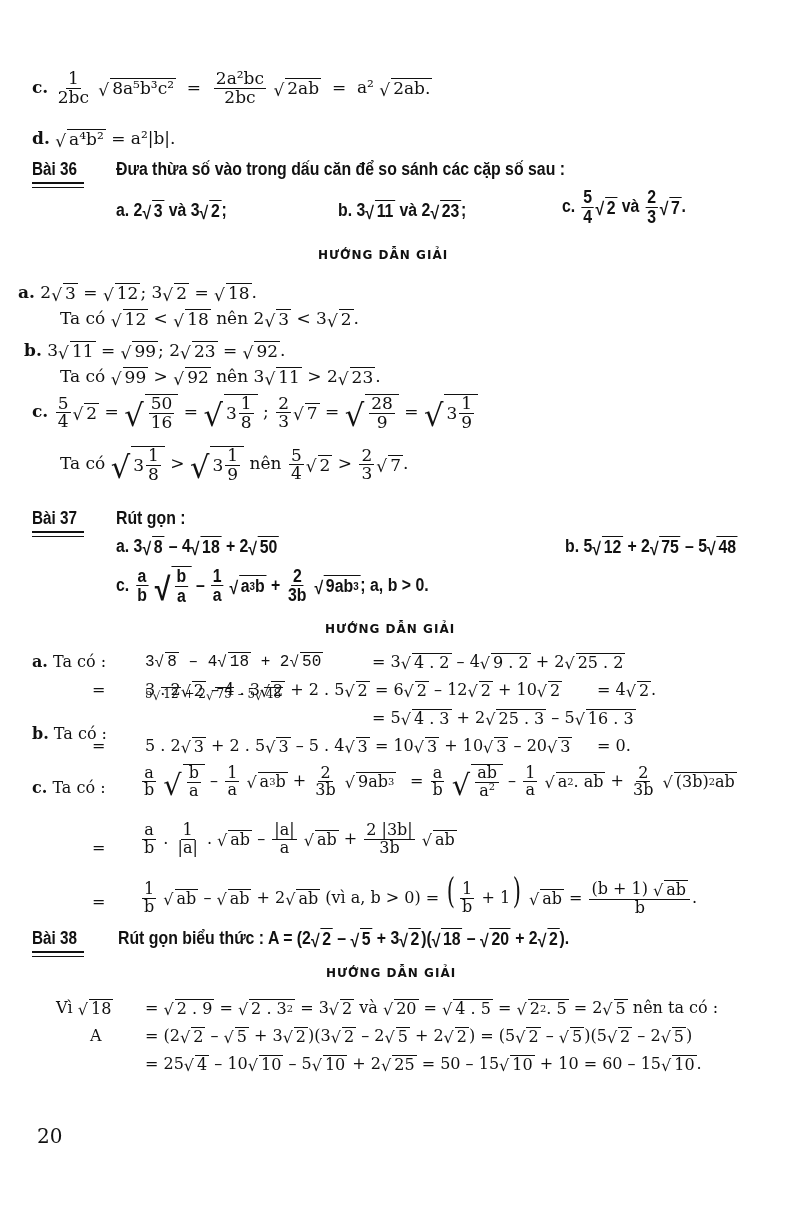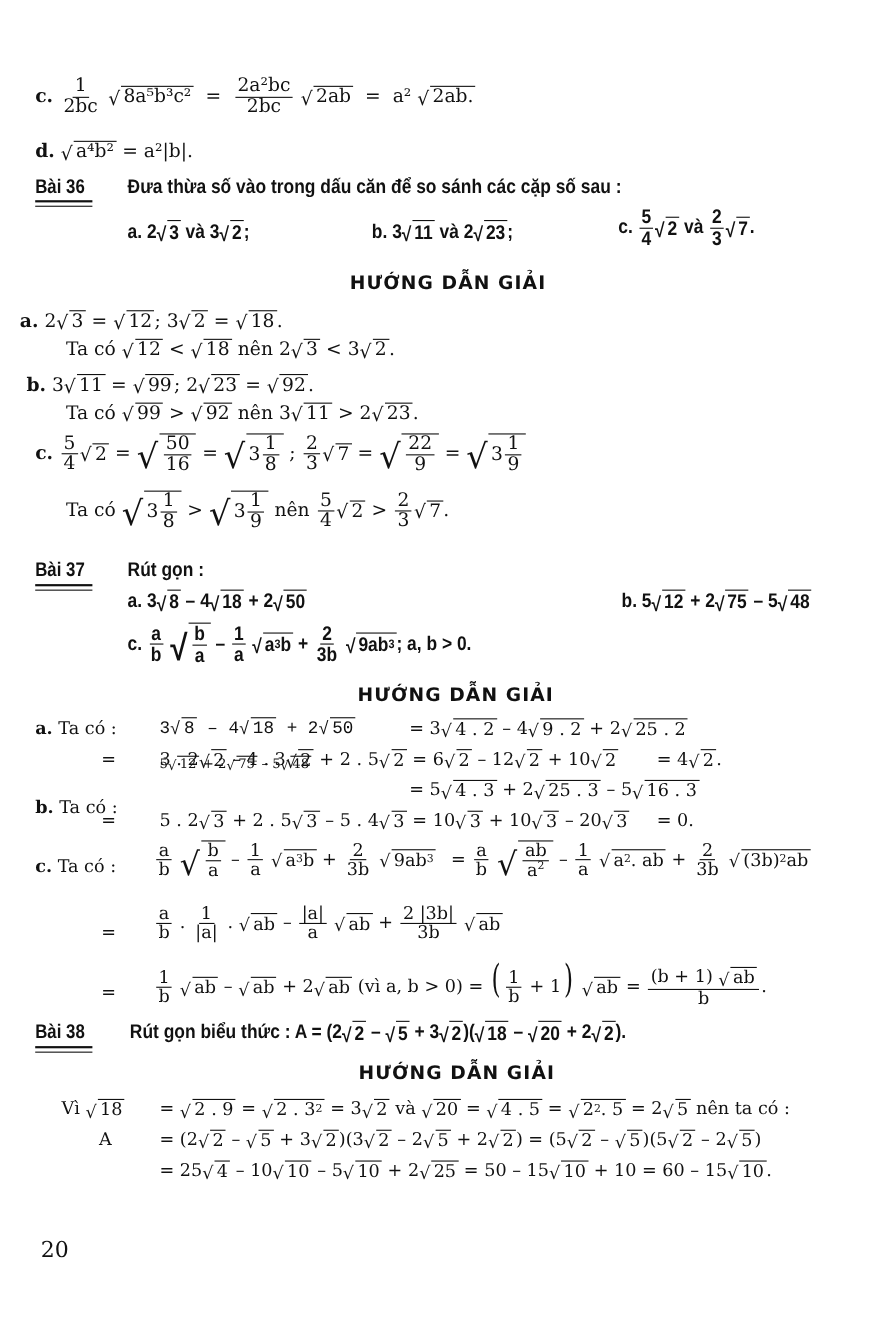--- a/index.html
+++ b/index.html
@@ -1,21 +1,21 @@
 <!DOCTYPE html>
 <html><head>
 <meta charset="utf-8">
 <style>
   html, body { margin: 0; padding: 0; background: #ffffff; }
   body { width: 800px; height: 1216px; position: relative; overflow: hidden;
          font-family: "DejaVu Serif", "Liberation Serif", serif; color: #111; }
   .abs { position: absolute; white-space: nowrap; }
   .serif { font-family: "DejaVu Serif", serif; font-size: 17px; }
   .cond { font-family: "Liberation Sans", sans-serif; font-weight: bold; font-size: 18px; transform: scaleX(0.88); transform-origin: left center; }
-  .heading { font-family: "DejaVu Sans", sans-serif; font-weight: bold; font-size: 17px; letter-spacing: 1px; }
+  .heading { font-family: "DejaVu Sans", sans-serif; font-weight: bold; font-size: 12px; letter-spacing: 1px; }
   .bai { font-family: "Liberation Sans", sans-serif; font-weight: bold; font-size: 18px; transform: scaleX(0.85); transform-origin: left center; }
   .bai-underline { position: absolute; height: 3px; border-top: 2px solid #111; border-bottom: 1px solid #111; }
   .lbl { font-weight: bold; }
   .sqrt { display: inline-flex; align-items: stretch; vertical-align: middle; }
   .sqrt .rad { font-size: 1em; line-height: 1; padding-right: 1px; display: inline-flex; align-items: flex-end; }
   .sqrt .body { border-top: 1.2px solid #111; padding: 0 2px; line-height: 1.15; display: inline-flex; align-items: center; }
   .frac { display: inline-flex; flex-direction: column; align-items: center; vertical-align: middle; margin: 0 2px; line-height: 1.05; }
   .frac .num { border-bottom: 1.2px solid #111; padding: 0 2px; }
   .frac .den { padding: 0 2px; }
   sup { font-size: 0.62em; vertical-align: 0.6em; line-height: 0; }
@@ -195,21 +195,21 @@
       <span class="den">3</span>
     </span><span class="sqrt">
       <span class="rad">√</span>
       <span class="body">7</span>
     </span>
   =
   <span class="sqrt">
       <span class="rad" style="font-size:1.8em;">√</span>
       <span class="body">
         <span class="frac">
-          <span class="num">22</span>
+          <span class="num">28</span>
           <span class="den">9</span>
         </span>
       </span>
     </span>
   =
   <span class="sqrt">
       <span class="rad" style="font-size:1.8em;">√</span>
       <span class="body">3<span class="frac">
           <span class="num">1</span>
           <span class="den">9</span>

